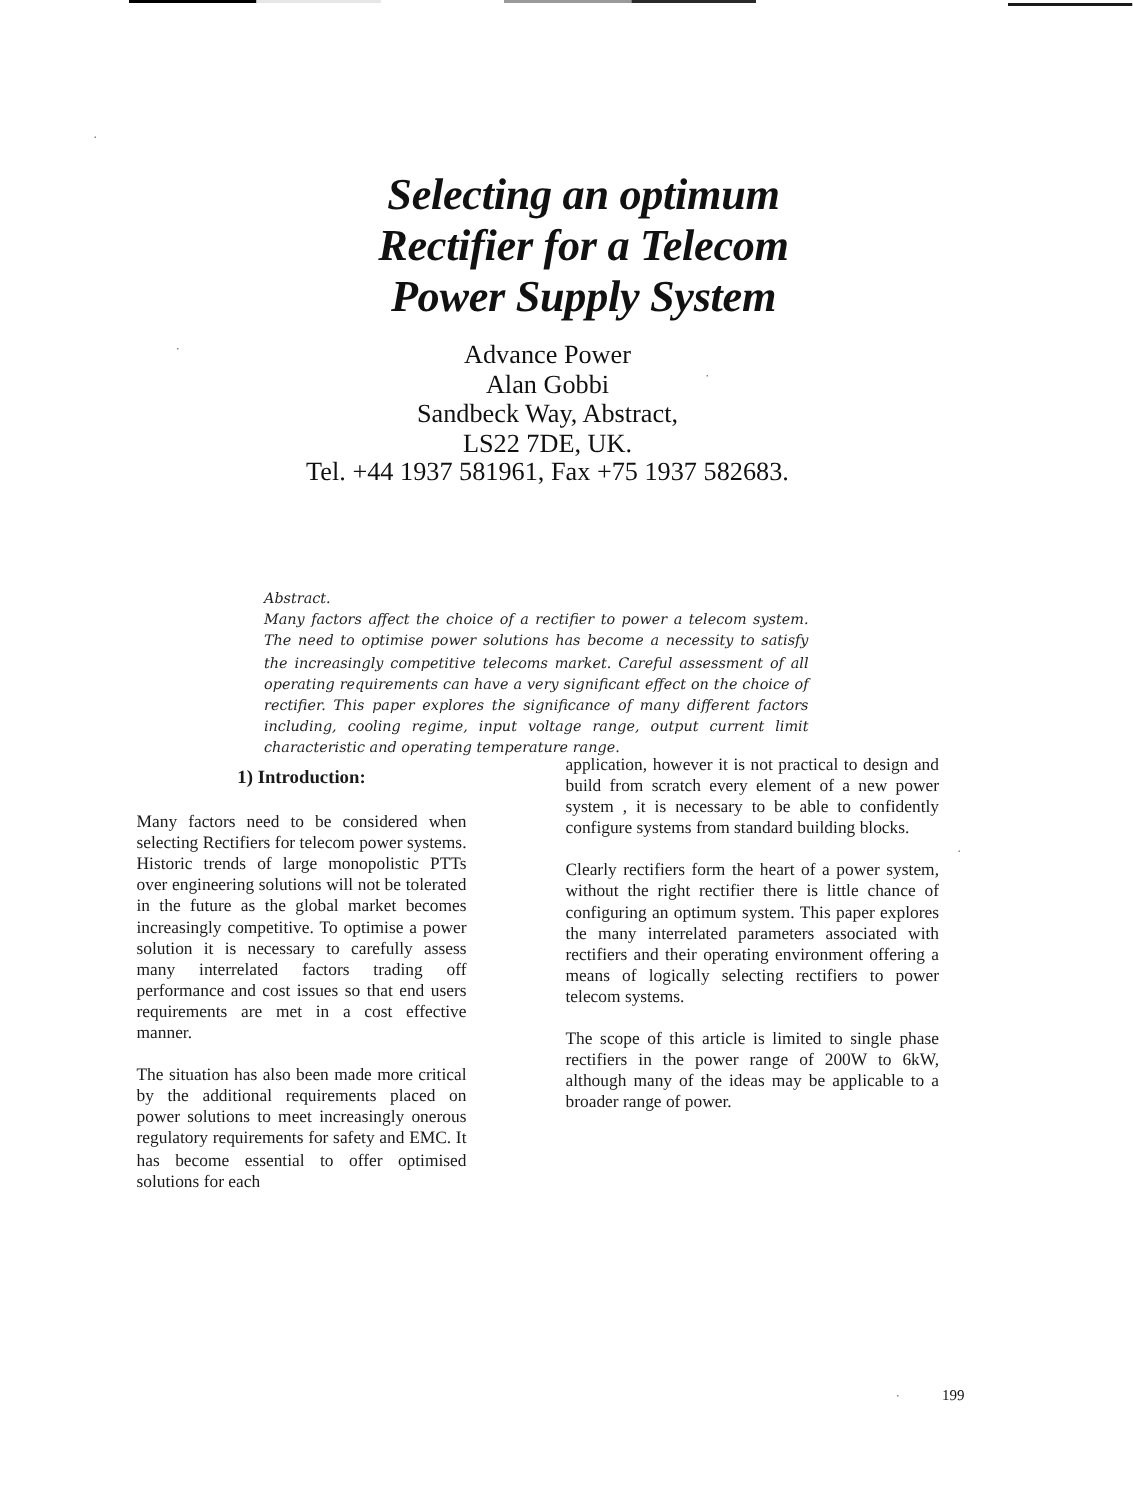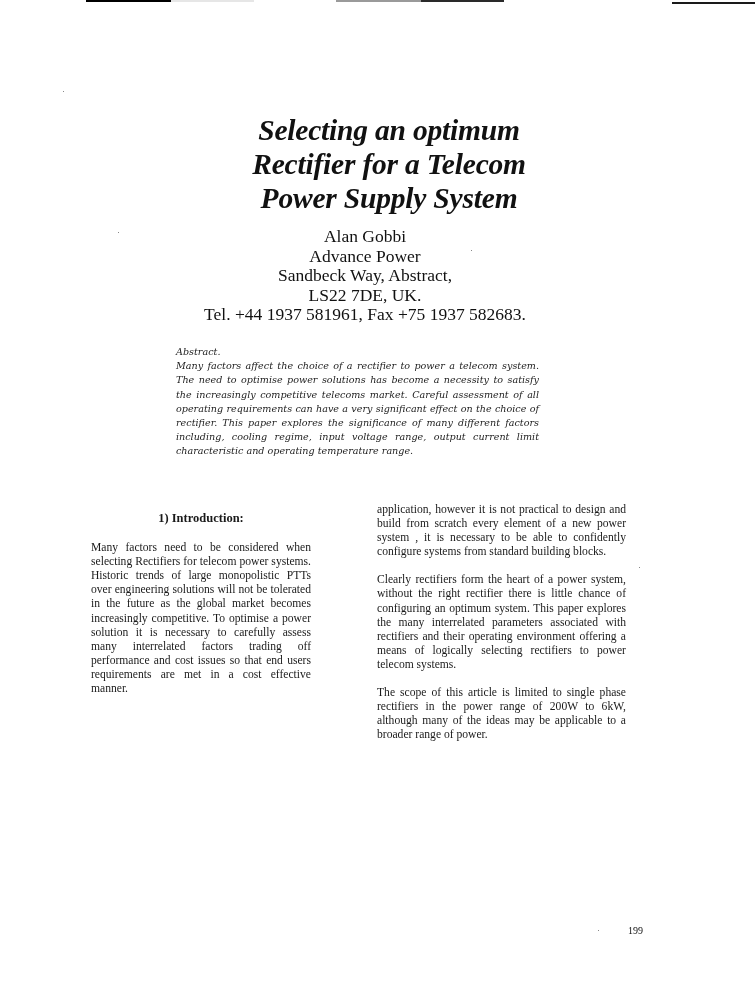--- a/index.html
+++ b/index.html
@@ -3,21 +3,21 @@
 <meta charset="utf-8">
 <style>
   html, body { margin:0; padding:0; background:#ffffff; }
   body { width:755px; height:1000px; position:relative; overflow:hidden; color:#111; font-family:"Liberation Serif", serif; }
   .scan-mark { position:absolute; top:0; height:2px; }
   .title { position:absolute; left:229px; top:113px; width:320px; font-family:"Liberation Serif", serif; font-weight:bold; font-style:italic; font-size:29.5px; line-height:34px; color:#111; letter-spacing:-0.2px;text-align:center; }
   .title div { white-space:nowrap; }
   .author-block { position:absolute; left:150px; top:227px; width:430px; text-align:center; font-size:17.5px; line-height:19.6px; color:#111; }
   .author-block div { white-space:nowrap; }
   .abstract { position:absolute; left:176px; top:345px; width:363px; font-family:"DejaVu Serif", serif; font-style:italic; font-size:9.6px; line-height:14.2px; color:#222; }
-  .abstract .label { display:block; }
+  .abstract .label { display:block;margin-top:48px; }
   .abstract .body { text-align:justify; }
   .col { position:absolute; font-size:11.6px; line-height:14.1px; color:#1a1a1a; text-align:justify; }
   .col p { margin:0 0 14px 0; }
   .col-left { left:91px; top:511px; width:220px; }
   .col-right { left:377px; top:503px; width:249px; }
   .section-heading { font-weight:bold; font-size:12.5px; margin:0 0 16px 0 !important; text-align:center; }
   .page-number { position:absolute; left:628px; top:925px; font-size:10px; color:#111; }
   .speck { position:absolute; width:1px; height:1px; background:#888; }
 </style>
 </head>
@@ -35,35 +35,36 @@
 <div class="speck" style="left:639px;top:567px;"></div>
 <div class="speck" style="left:598px;top:930px;"></div>
 
 <div class="title">
   <div>Selecting an optimum</div>
   <div>Rectifier for a Telecom</div>
   <div>Power Supply System</div>
 </div>
 
 <div class="author-block">
+  <div>Advance Power</div>
   <div>Alan Gobbi</div>
-  <div>Advance Power</div>
   <div>Sandbeck Way, Abstract,</div>
   <div>LS22 7DE, UK.</div>
   <div>Tel. +44 1937 581961, Fax +75 1937 582683.</div>
 </div>
 
 <div class="abstract">
   <span class="label">Abstract.</span>
   <div class="body">Many factors affect the choice of a rectifier to power  a telecom system. The need to optimise power solutions has become a necessity to satisfy the increasingly competitive telecoms market. Careful assessment of all operating requirements can have a very significant effect on the choice of rectifier. This paper explores  the significance of many different factors including, cooling regime, input voltage range, output current limit characteristic and operating temperature range.</div>
 </div>
 
 <div class="col col-left">
   <p class="section-heading">1) Introduction:</p>
   <p>Many factors need to be considered when selecting Rectifiers for telecom power systems. Historic trends of large monopolistic PTTs  over engineering solutions will not be tolerated in the future as the global market becomes increasingly competitive. To  optimise a power  solution it is necessary to carefully assess many interrelated factors  trading off performance and cost issues so that end users requirements are met in a cost effective manner.</p>
+  <p>The situation has also been made more critical by the additional requirements placed on power solutions to meet increasingly onerous regulatory requirements for safety and EMC. It has become essential to offer optimised solutions for each</p>
 </div>
 
 <div class="col col-right">
   <p>application, however it is not practical to design and build from scratch every element of a new power system  , it is necessary to be able to confidently configure systems from standard building blocks.</p>
   <p>Clearly rectifiers form the heart of a power system, without the right rectifier there is little chance of  configuring an optimum system. This paper explores the many interrelated parameters associated with rectifiers and their operating environment offering a means of logically selecting rectifiers to power telecom systems.</p>
   <p>The scope of this article is limited to single phase rectifiers in the power range of 200W to 6kW, although many of the ideas may be applicable to a broader range of power.</p>
 </div>
 
 <div class="page-number">199</div>
 

